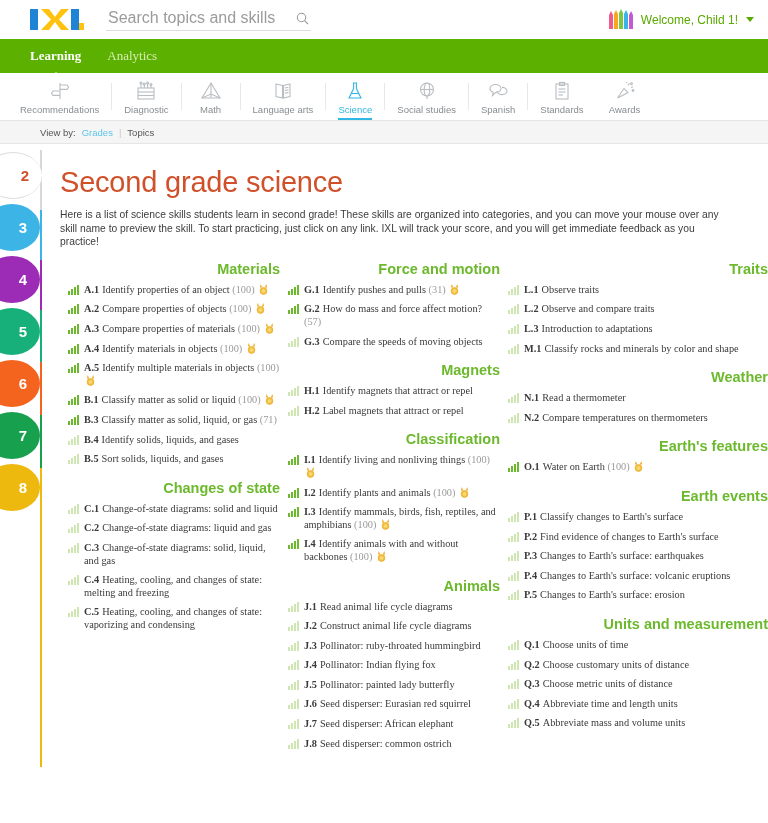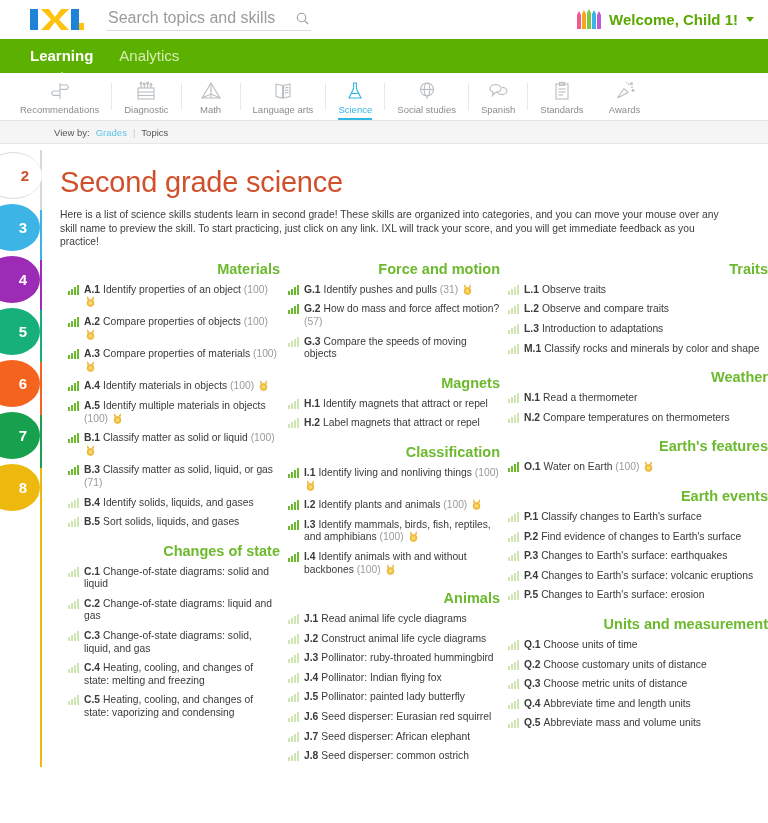--- a/index.html
+++ b/index.html
@@ -40,46 +40,47 @@
   }
   .search-input::placeholder { color: #9b9b9b; }
   .search-icon { position: absolute; right: 2px; top: 3px; }
 
   .user-area {
     margin-left: auto;
     display: flex; align-items: center; gap: 7px;
     cursor: pointer;
   }
   .user-name {
-    font-size: 15px; color: #5aa800; font-weight: 700;
+    font-size: 12px; color: #5aa800; font-weight: 400;
   }
   .caret-down {
     width: 0; height: 0;
     border-left: 4px solid transparent;
     border-right: 4px solid transparent;
     border-top: 5px solid #5aa800;
     margin-left: 1px;
   }
 
   
   .greenbar {
     height: 34px;
     background: #5cb000;
     display: flex;
     align-items: center;
     padding-left: 30px;
     gap: 26px;
     position: relative;
   }
   .greenbar .gitem {
-    font-size: 15px;
+    font-size: 13px;
     color: #d7edb3;
     cursor: pointer;
     line-height: 34px;
     position: relative;
+    font-family: Liberation Serif, serif;
   }
   .greenbar .gitem.active { color: #ffffff; font-weight: bold; }
   .greenbar .gitem.active::after {
     content: "";
     position: absolute;
     left: 50%; bottom: -6px;
     transform: translateX(-50%);
     width: 0; height: 0;
     border-left: 7px solid transparent;
     border-right: 7px solid transparent;
@@ -118,21 +119,21 @@
     height: 2px; background: #2fb6e3;
   }
   .subnav-sep { width: 1px; background: #e8e8e8; margin: 10px 0; }
 
   
   .viewby {
     height: 23px;
     background: #f5f5f5;
     border-bottom: 1px solid #e6e6e6;
     display: flex; align-items: center;
-    padding-left: 54px;
+    padding-left: 40px;
     font-size: 9.5px;
     color: #555;
     gap: 6px;
   }
   .viewby .vlabel { color: #555; }
   .viewby .vlink { color: #5ec4e8; cursor: pointer; }
   .viewby .vsep { color: #c9c9c9; }
   .viewby .vlink2 { color: #555; cursor: pointer; }
 
   
@@ -225,21 +226,21 @@
     margin-top: 1px;
     display: flex; align-items: flex-end; gap: 1px;
   }
   .bars i { display:block; width: 2px; background: #6cb92d; }
   .bars i:nth-child(1){ height: 4px; }
   .bars i:nth-child(2){ height: 6px; }
   .bars i:nth-child(3){ height: 8px; }
   .bars i:nth-child(4){ height: 10px; }
   .bars.dim i { background: #cfe6b3; }
 
-  .stext { color: #4a4a4a; }
+  .stext { color: #4a4a4a; font-family: Liberation Serif, serif; }
   .scode { font-weight: bold; color: #3a3a3a; margin-right: 3px; }
   .sname { color: #3a3a3a; }
   .sscore { color: #9a9a9a; }
   .medal { display:inline-block; vertical-align: -2px; margin-left: 2px; }
 </style>
 </head>
 <body>
 
 <div class="topbar">
   <div class="logo">

